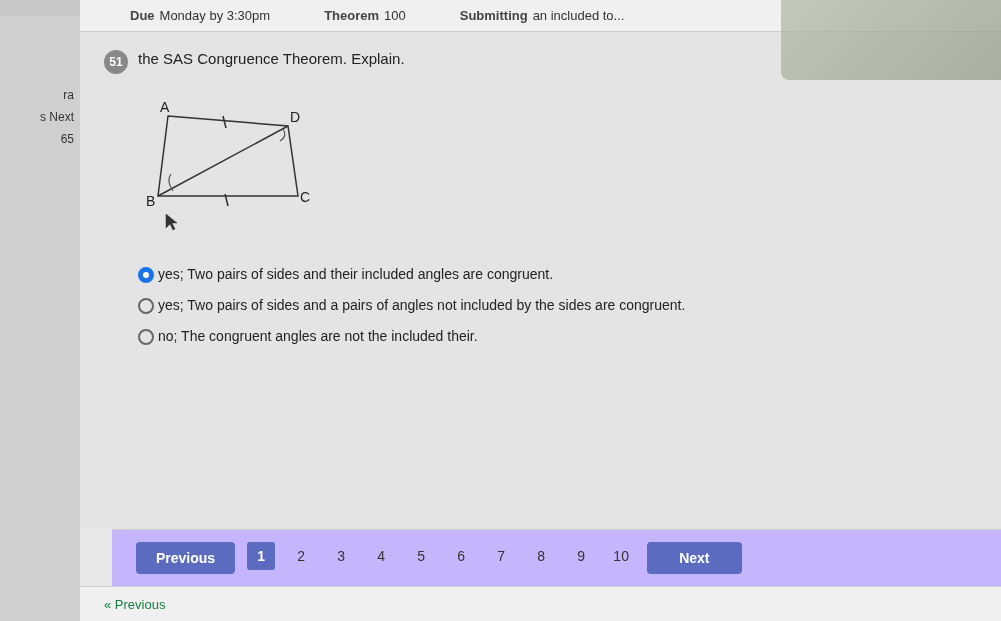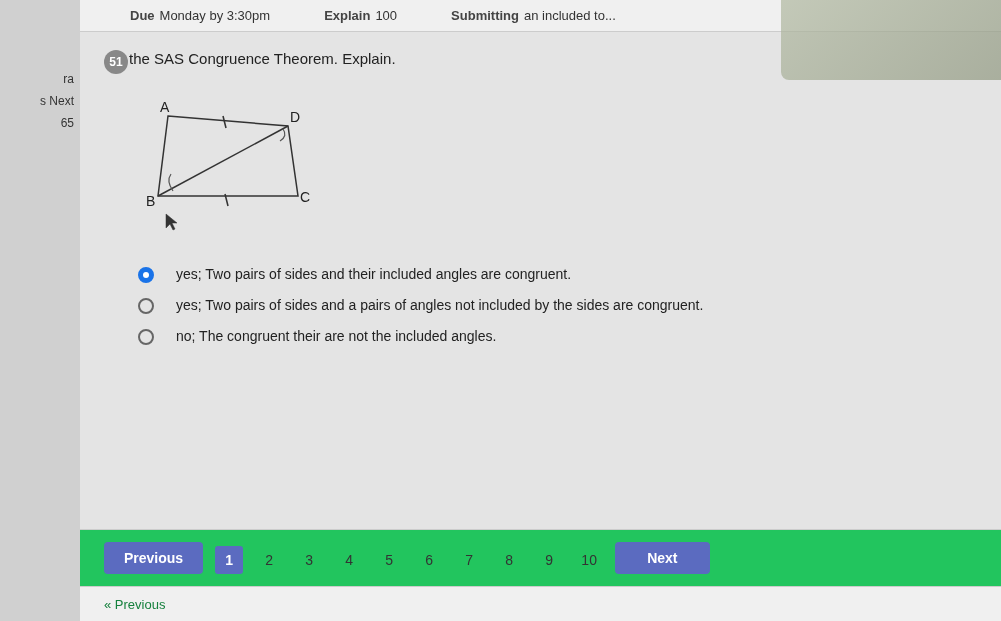--- a/index.html
+++ b/index.html
@@ -16,20 +16,21 @@
     .sidebar {
       width: 80px;
       background: #d0d0d0;
       display: flex;
       flex-direction: column;
       align-items: flex-end;
       padding-top: 72px;
       padding-right: 6px;
       gap: 8px;
       flex-shrink: 0;
+      margin-top: 16px;
     }
     .sidebar-label {
       font-size: 12px;
       color: #333;
       text-align: right;
     }
 
     
     .main {
       flex: 1;
@@ -65,21 +66,21 @@
     .content {
       flex: 1;
       padding: 16px 24px;
       overflow-y: auto;
       background: #e4e4e4;
     }
 
     .question-header {
       display: flex;
       align-items: flex-start;
-      gap: 1px;
+      gap: 10px;
       margin-bottom: 12px;
     }
 
     .question-number-badge {
       background: #888;
       color: white;
       border-radius: 50%;
       width: 24px;
       height: 24px;
       display: flex;
@@ -113,21 +114,21 @@
       margin-left: 34px;
       display: flex;
       flex-direction: column;
       gap: 14px;
       margin-bottom: 24px;
     }
 
     .answer-option {
       display: flex;
       align-items: flex-start;
-      gap: 22px;
+      gap: 4px;
       font-size: 14px;
       color: #222;
       cursor: pointer;
     }
 
     .radio-circle {
       width: 16px;
       height: 16px;
       border-radius: 50%;
       border: 2px solid #666;
@@ -146,26 +147,27 @@
     .radio-circle.selected::after {
       content: '';
       width: 6px;
       height: 6px;
       border-radius: 50%;
       background: white;
     }
 
     
     .nav-bar {
-      background: #22c55e;
+      background: #c4b5fd;
       border-top: 1px solid #ccc;
       padding: 12px 24px;
       display: flex;
-      align-items: flex-end;
+      align-items: flex-start;
       gap: 12px;
+      margin-left: 32px;
     }
 
     .btn-previous {
       background: #5b6bc0;
       color: white;
       border: none;
       border-radius: 4px;
       padding: 8px 20px;
       font-size: 14px;
       font-weight: bold;
@@ -239,21 +241,21 @@
 </div>
 
 <div class="main">
 
   <div class="top-bar">
     <div class="top-bar-item">
       <span class="top-bar-label">Due</span>
       <span>Monday by 3:30pm</span>
     </div>
     <div class="top-bar-item">
-      <span class="top-bar-label">Explain</span>
+      <span class="top-bar-label">Theorem</span>
       <span>100</span>
     </div>
     <div class="top-bar-item">
       <span class="top-bar-label">Submitting</span>
       <span>an included to...</span>
     </div>
   </div>
 
   <div class="content">
 
@@ -294,21 +296,21 @@
       </div>
 
 
       <div class="answer-option">
         <div class="radio-circle"></div>
         <span>yes; Two pairs of sides and a pairs of angles not included by the sides are congruent.</span>
       </div>
 
       <div class="answer-option">
         <div class="radio-circle"></div>
-        <span>no; The congruent their are not the included angles.</span>
+        <span>no; The congruent angles are not the included their.</span>
       </div>
 
     </div>
 
   </div>
 
   <div class="nav-bar">
     <button class="btn-previous">Previous</button>
     <div class="page-number active">1</div>
     <div class="page-number">2</div>

